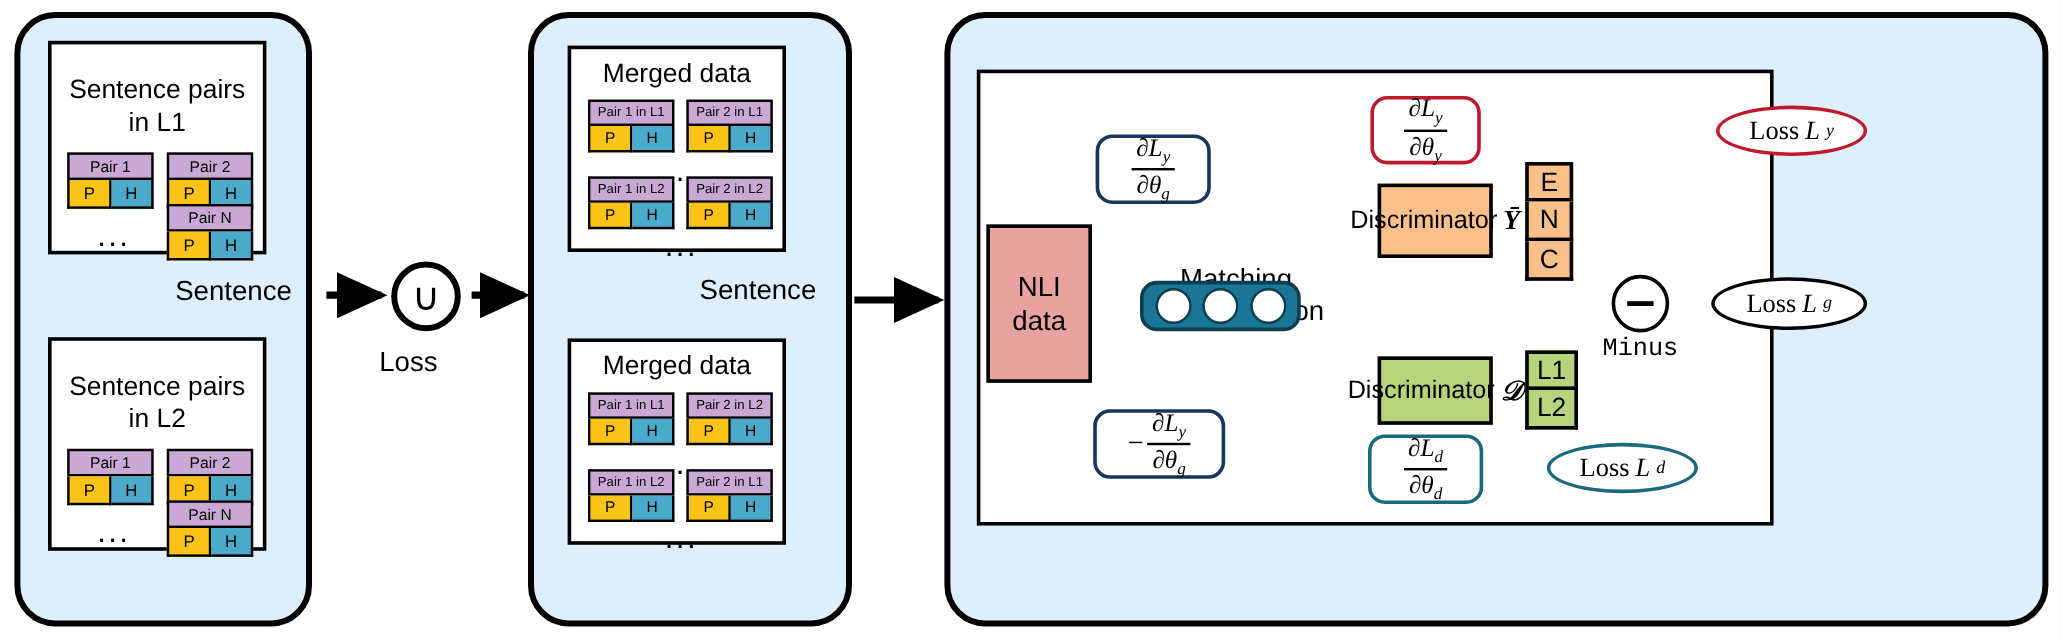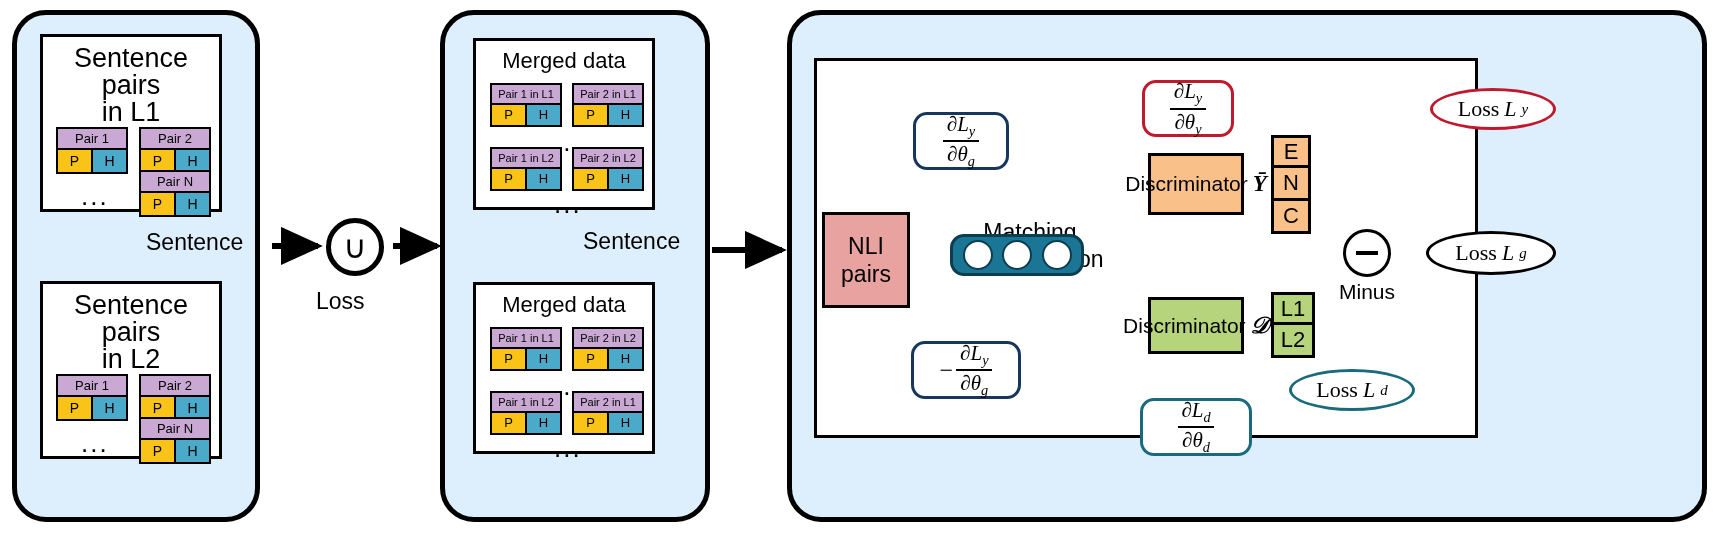--- a/index.html
+++ b/index.html
@@ -20,24 +20,24 @@
   }
 
   
   .databox {
     position: absolute;
     background: #ffffff;
     border: 3px solid #000;
   }
   .databox-title {
     text-align: center;
-    font-size: 27px;
+    font-size: 22px;
     line-height: 27px;
     color: #000;
-    padding-top: 8px;
+    padding-top: 24px;
   }
   .databox-title.small { font-size: 22px; padding-top: 6px; }
 
   
   .pair { position: absolute; }
   .pair-head {
     background: #c9a8d4;
     border: 2px solid #000;
     text-align: center;
     color: #000;
@@ -174,21 +174,21 @@
 
   .minus-node {
     position: absolute;
     width: 48px; height: 48px;
     border: 3px solid #000; border-radius: 50%;
     background: #fff;
     display: flex; align-items: center; justify-content: center;
   }
   .minus-node .bar { width: 22px; height: 4px; background: #000; }
   .minus-label {
-    position: absolute; font-size: 21px; color: #000; text-align: center;
+    position: absolute; font-size: 21px; color: #000; text-align: center; font-family: Liberation Mono, monospace;
   }
 </style>
 </head>
 <body>
 
 <div id="root">
 
   <svg class="svglayer" viewBox="0 0 1718 534">
     <defs>
       <marker id="ah-black" markerWidth="9" markerHeight="9" refX="6.2" refY="3.2" orient="auto">
@@ -396,23 +396,23 @@
       </div>
     </div>
 
     <div class="dots" style="left:78px; top:150px;">...</div>
   </div>
 
   <div class="panel" style="left:787px; top:10px; width:920px; height:512px;"></div>
 
   <div id="p3canvas" style="left:814px; top:58px; width:664px; height:380px;"></div>
 
-  <div class="nli-box" style="left:822px; top:187px; width:88px; height:96px;margin-top:25px;">
+  <div class="nli-box" style="left:822px; top:187px; width:88px; height:132px;">
     <span>NLI</span>
-    <span>pairs</span>
+    <span>data</span>
   </div>
 
   <div class="match-label" style="left:955px; top:199px; width:150px;margin-top:20px;">
     <span>Matching</span><br>
     <span>representation</span>
   </div>
   <div class="match-rep" style="left:950px; top:234px; width:134px; height:42px;">
     <div class="node"></div>
     <div class="node"></div>
     <div class="node"></div>
@@ -458,21 +458,21 @@
   <div class="grad" style="left:911px; top:341px; width:110px; height:58px;">
     <span class="frac">
       <span class="lead">−</span>
       <span class="stack">
         <span class="num"><span>∂L</span><span class="sub">y</span></span>
         <span class="den"><span>∂θ</span><span class="sub">g</span></span>
       </span>
     </span>
   </div>
 
-  <div class="grad teal" style="left:1140px; top:362px; width:112px; height:58px;margin-top:36px;">
+  <div class="grad teal" style="left:1140px; top:362px; width:96px; height:58px;">
     <span class="frac">
       <span class="stack">
         <span class="num"><span>∂L</span><span class="sub">d</span></span>
         <span class="den"><span>∂θ</span><span class="sub">d</span></span>
       </span>
     </span>
   </div>
 
   <div class="ellipse red" style="left:1430px; top:88px; width:126px; height:42px;">
     <span>Loss</span>

